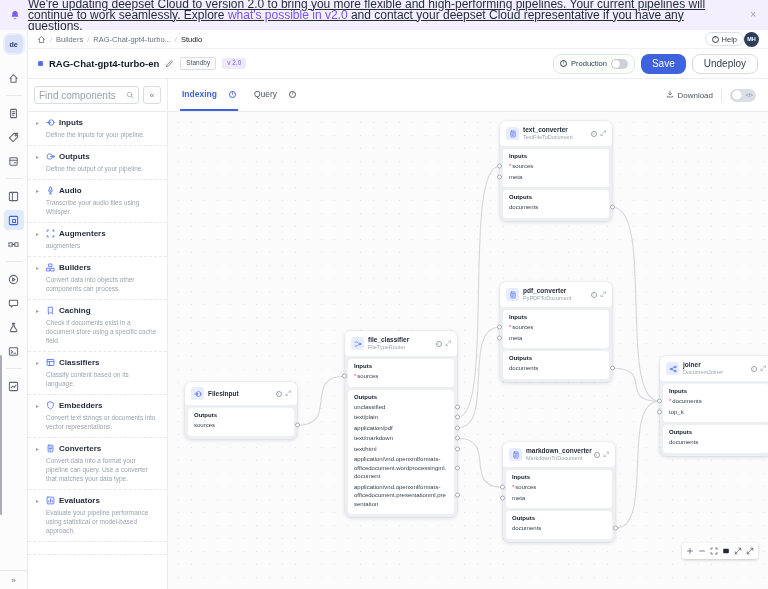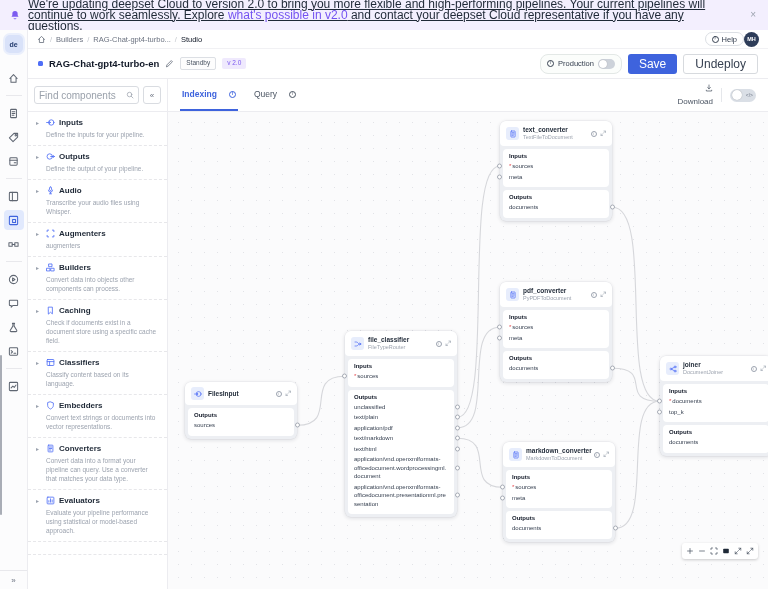--- a/index.html
+++ b/index.html
@@ -57,21 +57,21 @@
   .tb-pencil svg { width:9px; height:9px; }
   .badge { font-size:6.5px; border-radius:2px; padding:2px 5px; line-height:1; }
   .badge.standby { border:1px solid #dcdfe4; background:#fdfdfd; color:#4b5563; }
   .badge.version { background:#efe9fd; color:#7e5bef; }
   .tb-right { margin-left:auto; display:flex; align-items:center; gap:6px; }
   .prod-box { display:flex; align-items:center; gap:4px; border:1px solid #e3e8e6; background:#fbfdfb;
               border-radius:8px; height:20px; padding:0 6px; font-size:7.5px; color:#374151; }
   .toggle-sm { width:17px; height:10px; border-radius:5px; background:#cdd2da; position:relative; flex:none; }
   .toggle-sm::after { content:""; position:absolute; left:1px; top:1px; width:8px; height:8px;
                       border-radius:50%; background:#fff; box-shadow:0 0 1px rgba(0,0,0,.3); }
-  .btn { height:20px; display:flex; align-items:center; border-radius:3px; font-size:12px; padding:0 11px; }
+  .btn { height:20px; display:flex; align-items:center; border-radius:8px; font-size:10px; padding:0 11px; }
   .btn.primary { background:#3e63dd; color:#fff; }
   .btn.ghost { background:#fff; border:1px solid #d7dade; color:#374151; }
 
   .main { flex:1; display:flex; min-height:0; }
 
   
   .sidebar { width:140px; flex:none; border-right:1px solid #ececf0; display:flex; flex-direction:column; background:#fff; }
   .panel-top { height:33px; flex:none; display:flex; align-items:center; gap:4px; padding:0 6px; border-bottom:1px solid #ececf0; }
   .search-box { flex:1; height:18px; border:1px solid #d9dce1; border-radius:3px; display:flex; align-items:center;
                 padding:0 4px; gap:3px; min-width:0; background:#fff; }
@@ -92,21 +92,21 @@
   .cat-desc { font-size:6.5px; line-height:9px; color:#9ca3af; margin:3px 0 0 10px; }
 
   
   .canvas-wrap { flex:1; display:flex; flex-direction:column; min-width:0; }
   .tabs-row { height:33px; flex:none; display:flex; align-items:stretch; padding:0 12px; gap:14px;
               border-bottom:1px solid #ececf0; background:#fff; }
   .tab { display:flex; align-items:center; gap:12px; font-size:8.5px; color:#4b5563;
          border-bottom:2px solid transparent; padding:0 2px; }
   .tab.active { color:#3e63dd; font-weight:bold; border-bottom-color:#3e63dd; }
   .tabs-right { margin-left:auto; display:flex; align-items:center; gap:8px; }
-  .download { display:flex; align-items:flex-end; gap:3px; font-size:8px; color:#4b5563;flex-direction:column; }
+  .download { display:flex; align-items:flex-end; gap:3px; font-size:8px; color:#4b5563; }
   .download .icn svg { width:8px; height:8px; }
   .v-div { width:1px; height:14px; background:#e5e7eb; }
   .code-toggle { width:26px; height:13px; border-radius:7px; background:#dadfe6; position:relative;
                  display:flex; align-items:center; justify-content:flex-end; padding-right:3px;
                  color:#6d7584; font-size:5px; }
   .code-toggle::before { content:""; position:absolute; left:1.5px; top:1.5px; width:10px; height:10px;
                          border-radius:50%; background:#fff; box-shadow:0 0 1px rgba(0,0,0,.35); }
 
   .canvas { flex:1; position:relative; overflow:hidden; background:#fbfbfc;
             background-image:radial-gradient(circle, #e2e3e7 0.9px, transparent 0.9px);

